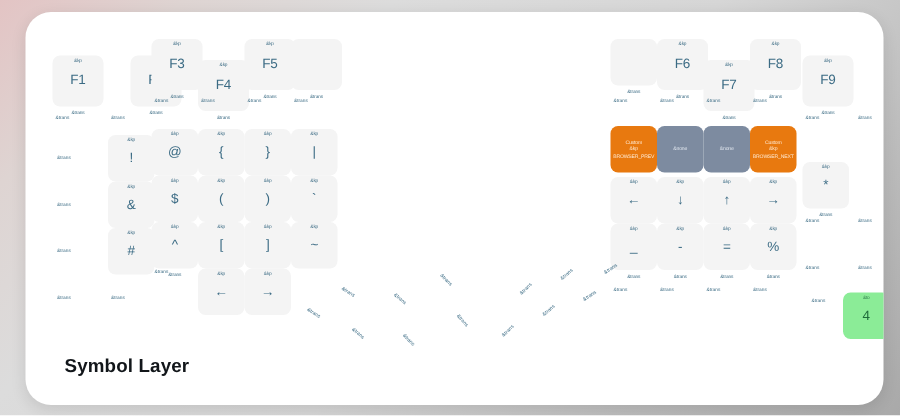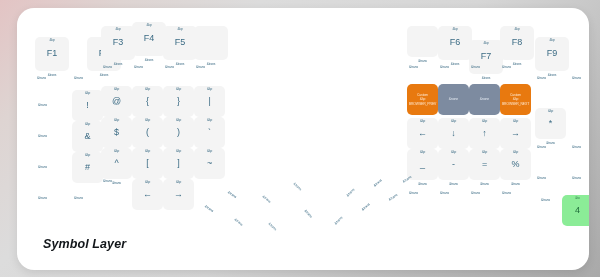--- a/index.html
+++ b/index.html
@@ -59,21 +59,20 @@
   .key.none .k-mid { font-size: 3.4px; color: #e2e8f0; }
   .key.green .k-top { color: #2e7d4b; }
   .key.green .k-mid { color: #1f6b3a; }
   #title {
     position: absolute;
     left: 26px; bottom: 19px;
     font-size: 12.5px;
     font-weight: bold;
     color: #12161a;
     letter-spacing: 0.1px;
-    font-style: italic;
   }
   .sep { position: absolute; }
 </style>
 </head>
 <body>
 
 <div id="stage">
   <div id="board">
     <div id="keys-layer">
         <div class="key" style="left: 18px; top: 29px; width: 34px; height: 34px;">
@@ -84,21 +83,21 @@
         <div class="key" style="left: 70px; top: 29px; width: 34px; height: 34px;">
           <div class="k-top">&amp;kp</div>
           <div class="k-mid">F2</div>
           <div class="k-bot">&amp;trans</div>
         </div>
         <div class="key" style="left: 84px; top: 18px; width: 34px; height: 34px;">
           <div class="k-top">&amp;kp</div>
           <div class="k-mid">F3</div>
           <div class="k-bot">&amp;trans</div>
         </div>
-        <div class="key" style="left: 115px; top: 14px; width: 34px; height: 34px;">
+        <div class="key" style="left: 115px; top: 32px; width: 34px; height: 34px;">
           <div class="k-top">&amp;kp</div>
           <div class="k-mid">F4</div>
           <div class="k-bot">&amp;trans</div>
         </div>
         <div class="key" style="left: 146px; top: 18px; width: 34px; height: 34px;">
           <div class="k-top">&amp;kp</div>
           <div class="k-mid">F5</div>
           <div class="k-bot">&amp;trans</div>
         </div>
         <div class="key" style="left: 177px; top: 18px; width: 34px; height: 34px;">

